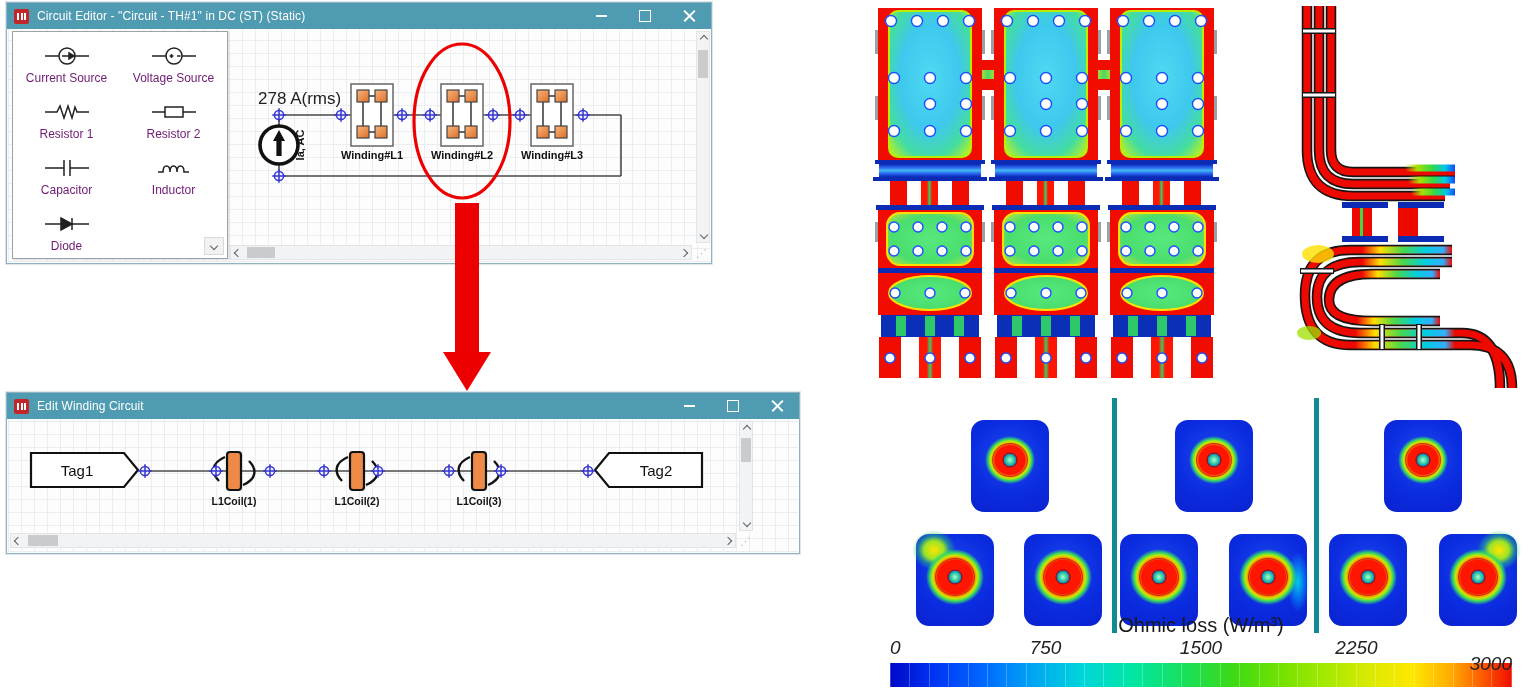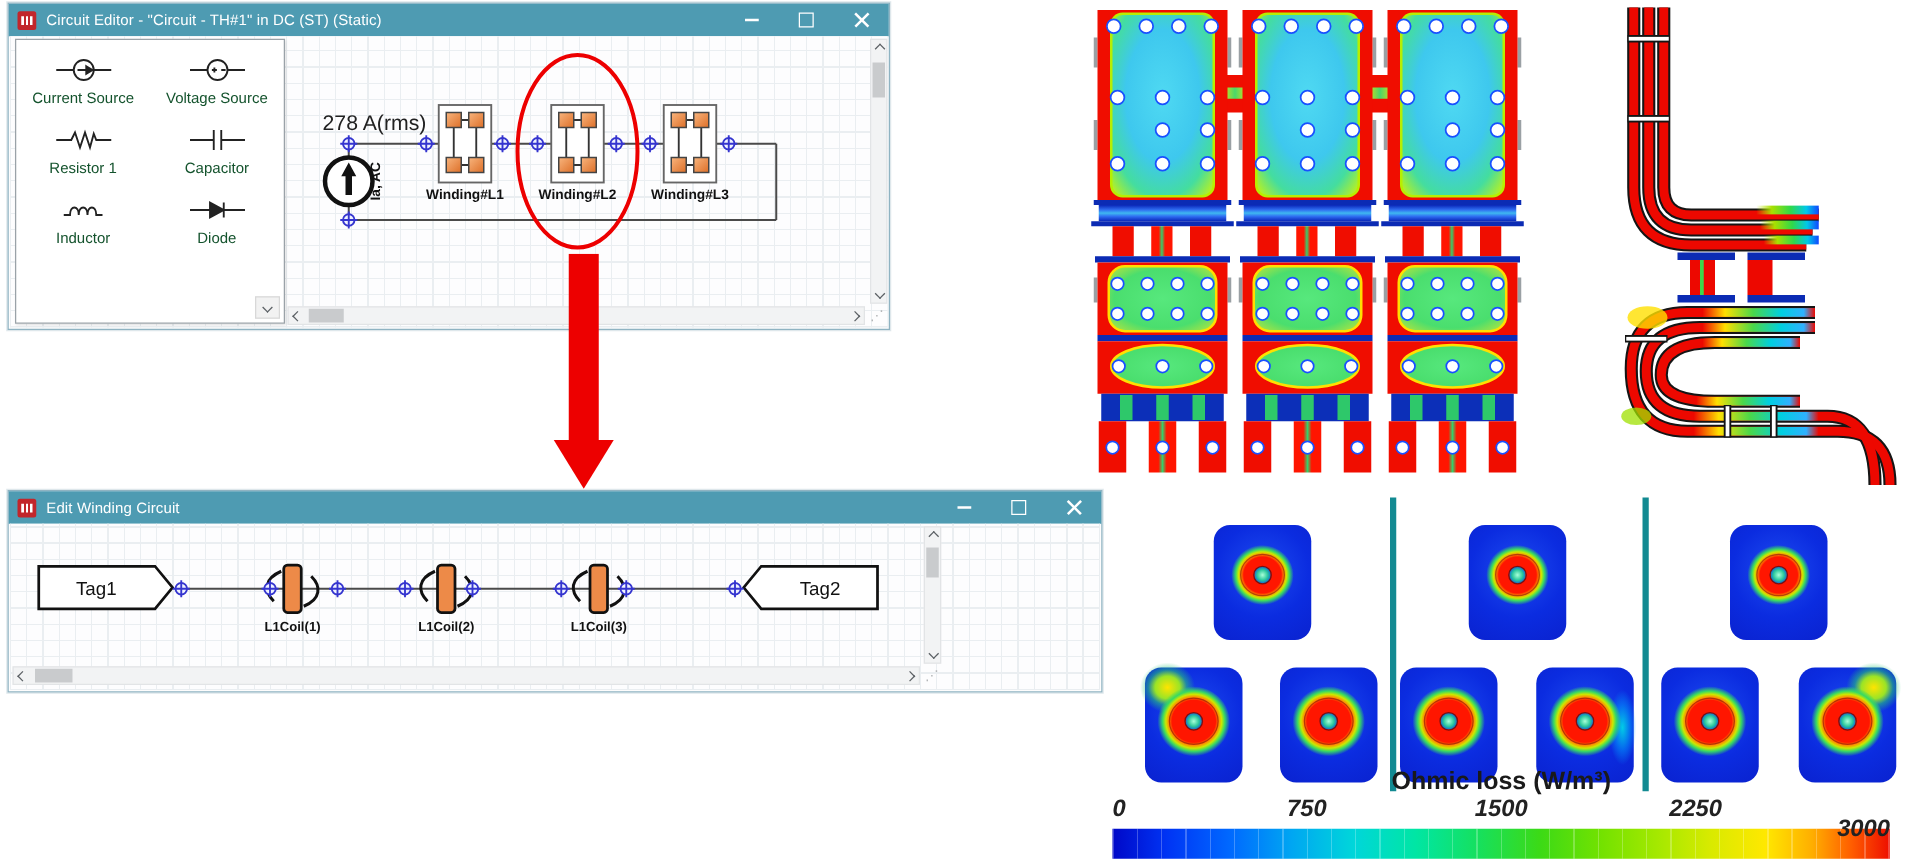--- a/index.html
+++ b/index.html
@@ -21,21 +21,21 @@
   .ctl-close::before, .ctl-close::after { content:""; position:absolute; width:15px; height:1.8px; background:#fff; }
   .ctl-close::before { transform:rotate(45deg); } .ctl-close::after { transform:rotate(-45deg); }
   .client { position:absolute; left:1px; right:1px; top:26px; bottom:1px; background:#fdfdfe;
       background-image:repeating-linear-gradient(0deg,#eaeef1 0 1px,transparent 1px 13px),
                        repeating-linear-gradient(90deg,#eaeef1 0 1px,transparent 1px 13px); overflow:hidden; }
   .canvas-svg { position:absolute; left:0; top:0; }
 
   
   .palette { position:absolute; left:4px; top:2px; width:216px; height:228px; background:#fff; border:1px solid #9aa2a8; box-shadow:1px 1px 2px rgba(0,0,0,.12); display:grid; grid-template-columns:1fr 1fr; grid-auto-rows:56px; padding-top:4px; }
   .pal-item { display:flex; flex-direction:column; align-items:center; justify-content:center; gap:2px; }
-  .pal-item span { font-size:12px; color:#14532d; }
+  .pal-item span { font-size:12px; color:#701a75; }
   .pal-scroll { position:absolute; right:3px; bottom:3px; width:20px; height:18px; background:#f2f2f2; border:1px solid #d8d8d8; display:flex; align-items:center; justify-content:center; }
 
   
   .sb { position:absolute; background:#f2f3f4; border:1px solid #e2e4e6; }
   .sb .thumb { position:absolute; background:#c9cbcd; }
   .chv { display:block; width:6px; height:6px; border-left:1.7px solid #5a5f63; border-bottom:1.7px solid #5a5f63; }
   .chv-up { transform:rotate(135deg); } .chv-down { transform:rotate(-45deg); }
   .chv-left { transform:rotate(45deg); } .chv-right { transform:rotate(-135deg); }
   .sb .btn { position:absolute; width:14px; height:14px; display:flex; align-items:center; justify-content:center; }
   .grip { position:absolute; color:#b4b6b8; font-size:11px; line-height:10px; }
@@ -59,21 +59,21 @@
   .xtile.big .ring { top:47%; width:40px; height:38px; }
   .core { position:absolute; left:50%; top:43%; width:15px; height:15px; transform:translate(-50%,-50%); border-radius:50%; border:1.5px solid #7a1010;
       background:radial-gradient(circle, #a8ffd8 0%, #2cc89c 45%, #0a55dd 80%, #0a3ccc 100%); }
   .xtile.big .core { top:47%; }
   .sm { position:absolute; width:44px; height:40px; pointer-events:none; }
   .sm-tl { left:-4px; top:-4px; background:radial-gradient(closest-side, #ffe400 0%, #9be426 45%, rgba(40,200,120,.55) 70%, rgba(0,0,0,0) 100%); }
   .sm-tr { right:-4px; top:-4px; background:radial-gradient(closest-side, #ffe400 0%, #9be426 45%, rgba(40,200,120,.55) 70%, rgba(0,0,0,0) 100%); }
   .sm-r  { right:-2px; top:18px; width:22px; height:60px; background:radial-gradient(closest-side, rgba(0,220,230,.9) 0%, rgba(0,160,255,.5) 60%, rgba(0,0,0,0) 100%); }
 
   
-  .cbar { position:absolute; left:890px; top:614px; width:622px; height:76px;font-weight:bold; }
+  .cbar { position:absolute; left:890px; top:614px; width:622px; height:76px; }
   .cbar-title { text-align:center; font-size:20px; color:#1a1a1a; }
   .cbar-ticks { position:relative; height:22px; font-size:19px; font-style:italic; color:#222; }
   .cbar-ticks span { position:absolute; top:0; transform:translateX(-50%); }
   .cbar-ticks .t0 { left:0; transform:none; }
   .cbar-ticks .t4 { left:auto; right:0; transform:none;margin-top:16px; }
   .cbar-bar { margin-top:4px; height:24px; width:100%;
       background-image:repeating-linear-gradient(90deg, rgba(255,255,255,.25) 0 1px, rgba(255,255,255,0) 1px 19.4px),
       linear-gradient(90deg,#0008c8 0%,#0034f4 7%,#0068ff 15%,#00a6f2 23%,#00d6da 31%,#00e6a4 39%,#16e05e 47%,#3cda16 55%,#74e200 63%,#abe900 71%,#d9ea00 77%,#ffe800 84%,#ffae00 90%,#ff5e00 95%,#ee0e00 100%); }
 </style>
 </head>
@@ -165,20 +165,28 @@
           <span>Voltage Source</span>
         </div>
         <div class="pal-item">
           <svg width="46" height="26" viewBox="0 0 46 26" stroke="#222" stroke-width="1.5" fill="none">
             <polyline points="1,13 13,13 16,7 20,19 24,7 28,19 31,8 33,13 45,13"></polyline>
           </svg>
           <span>Resistor 1</span>
         </div>
         <div class="pal-item">
           <svg width="46" height="26" viewBox="0 0 46 26" stroke="#222" stroke-width="1.5" fill="none">
+            <line x1="1" y1="13" x2="14" y2="13"></line>
+              <rect x="14" y="8" width="18" height="10"></rect>
+              <line x1="32" y1="13" x2="45" y2="13"></line>
+          </svg>
+          <span>Resistor 2</span>
+        </div>
+        <div class="pal-item">
+          <svg width="46" height="26" viewBox="0 0 46 26" stroke="#222" stroke-width="1.5" fill="none">
             <line x1="1" y1="13" x2="20" y2="13"></line>
               <line x1="20" y1="5" x2="20" y2="21"></line>
             <line x1="26" y1="5" x2="26" y2="21"></line>
               <line x1="26" y1="13" x2="45" y2="13"></line>
           </svg>
           <span>Capacitor</span>
         </div>
         <div class="pal-item">
           <svg width="46" height="26" viewBox="0 0 46 26" stroke="#222" stroke-width="1.5" fill="none">
             <path d="M7 17 h5 c0,-8 7,-8 7,0 c0,-8 7,-8 7,0 c0,-8 7,-8 7,0 h5"></path>
@@ -219,21 +227,21 @@
       </div>
       <span class="grip" style="left:688px; top:219px;">⋰</span>
     </div>
   </section>
 
   <svg class="flow-arrow" width="54" height="190" viewBox="0 0 54 190">
     <rect x="15" y="0" width="24" height="151" fill="#ED0000"></rect>
     <polygon points="3,149 51,149 27,188" fill="#ED0000"></polygon>
   </svg>
 
-  <section class="win" style="left:6px; top:392px; width:876px; height:162px;">
+  <section class="win" style="left:6px; top:392px; width:794px; height:162px;">
     <header class="titlebar">
       <span class="appicon"></span>
       <span class="titletext">Edit Winding Circuit</span>
       <span class="winctls">
         <span class="ctl ctl-min"></span>
         <span class="ctl ctl-max"></span>
         <span class="ctl ctl-close"></span>
       </span>
     </header>
     <div class="client">

